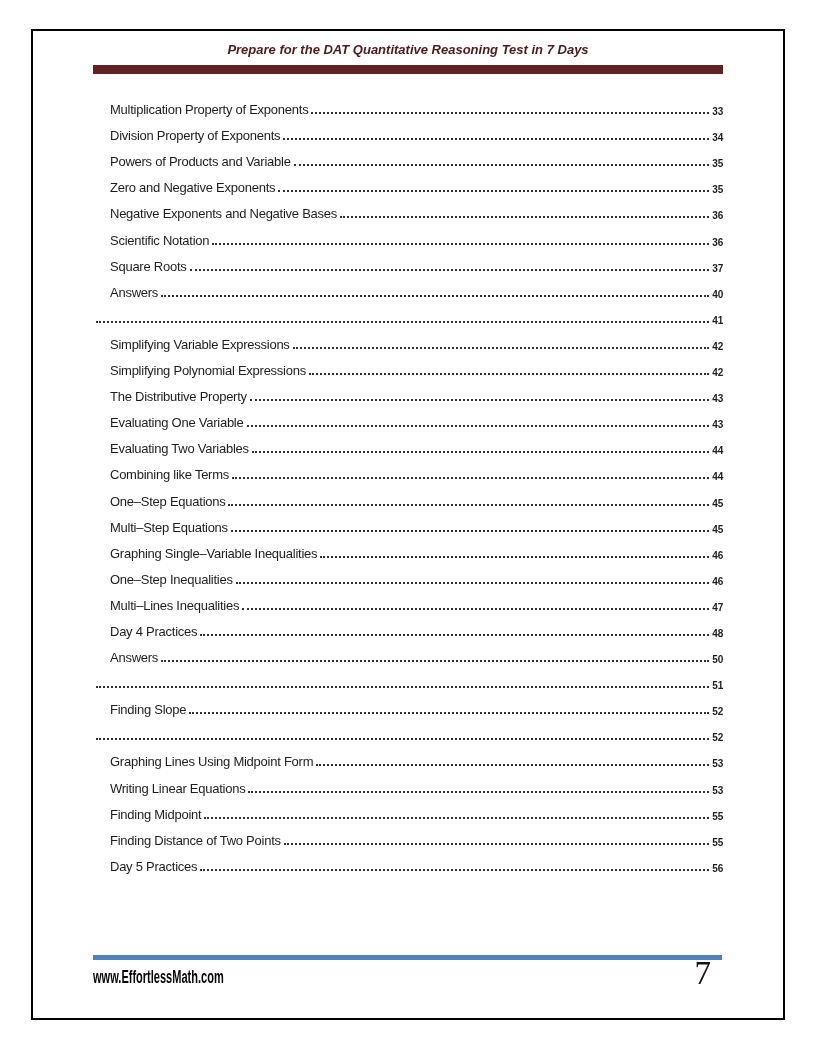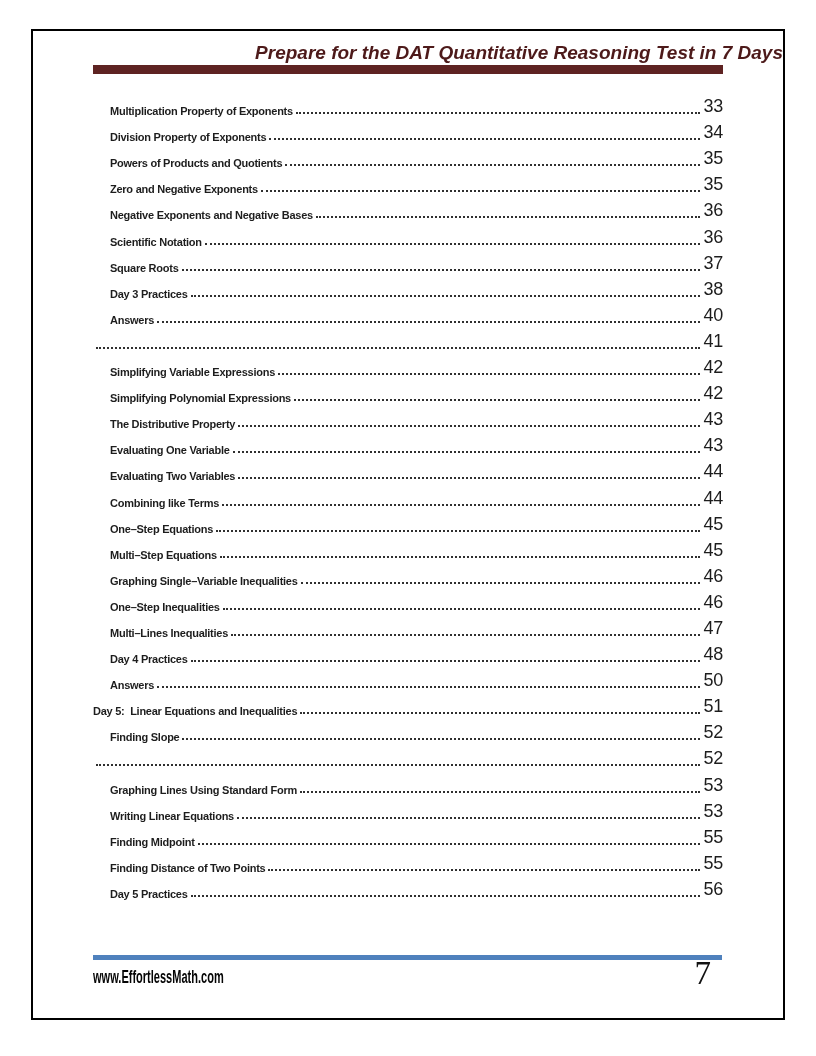--- a/index.html
+++ b/index.html
@@ -22,22 +22,22 @@
     width: 750px;
     height: 987px;
     border: 2px solid #000000;
     background: #ffffff;
   }
   .running-title {
     position: absolute;
     left: 0;
     right: 0;
     top: 11px;
-    text-align: right;
-    font-size: 19px;
+    text-align: center;
+    font-size: 13px;
     font-weight: 700;
     font-style: italic;
     letter-spacing: 0px;
     color: var(--title-text, #4d1a1a);
     white-space: pre;
   }
   .header-rule {
     position: absolute;
     left: 60px;
     top: 34px;
@@ -51,39 +51,39 @@
     top: 63px;
     width: 630px;
   }
   .row {
     display: flex;
     align-items: flex-end;
     height: 26.1px;
     box-sizing: border-box;
   }
   .row .label {
-    font-size: 11px;
-    font-weight: 700;
+    font-size: 13px;
+    font-weight: 400;
     letter-spacing: -0.25px;
     white-space: pre;
     margin-bottom: 3px;
     flex: none;
   }
   .row.sub .label {
     padding-left: 17px;
   }
   .row .leader {
     flex: 1;
     border-bottom: 2px dotted #2f2f2f;
     margin: 0 3px 6px 3px;
     min-width: 10px;
   }
   .row .pagenum {
-    font-size: 18px;
-    font-weight: 400;
+    font-size: 10px;
+    font-weight: 700;
     letter-spacing: -0.2px;
     margin-bottom: 3px;
     flex: none;
   }
   .footer-rule {
     position: absolute;
     left: 60px;
     top: 924px;
     width: 629px;
     height: 4.5px;
@@ -126,21 +126,21 @@
         <span class="label">Multiplication Property of Exponents</span>
         <span class="leader"></span>
         <span class="pagenum">33</span>
       </div>
       <div class="row sub">
         <span class="label">Division Property of Exponents</span>
         <span class="leader"></span>
         <span class="pagenum">34</span>
       </div>
       <div class="row sub">
-        <span class="label">Powers of Products and Quotients</span>
+        <span class="label">Powers of Products and Variable</span>
         <span class="leader"></span>
         <span class="pagenum">35</span>
       </div>
       <div class="row sub">
         <span class="label">Zero and Negative Exponents</span>
         <span class="leader"></span>
         <span class="pagenum">35</span>
       </div>
       <div class="row sub">
         <span class="label">Negative Exponents and Negative Bases</span>
@@ -151,25 +151,20 @@
         <span class="label">Scientific Notation</span>
         <span class="leader"></span>
         <span class="pagenum">36</span>
       </div>
       <div class="row sub">
         <span class="label">Square Roots</span>
         <span class="leader"></span>
         <span class="pagenum">37</span>
       </div>
       <div class="row sub">
-        <span class="label">Day 3 Practices</span>
-        <span class="leader"></span>
-        <span class="pagenum">38</span>
-      </div>
-      <div class="row sub">
         <span class="label">Answers</span>
         <span class="leader"></span>
         <span class="pagenum">40</span>
       </div>
       <div class="row section">
         <span class="leader"></span>
         <span class="pagenum">41</span>
       </div>
       <div class="row sub">
         <span class="label">Simplifying Variable Expressions</span>
@@ -230,35 +225,34 @@
         <span class="label">Day 4 Practices</span>
         <span class="leader"></span>
         <span class="pagenum">48</span>
       </div>
       <div class="row sub">
         <span class="label">Answers</span>
         <span class="leader"></span>
         <span class="pagenum">50</span>
       </div>
       <div class="row section">
-        <span class="label">Day 5:  Linear Equations and Inequalities</span>
         <span class="leader"></span>
         <span class="pagenum">51</span>
       </div>
       <div class="row sub">
         <span class="label">Finding Slope</span>
         <span class="leader"></span>
         <span class="pagenum">52</span>
       </div>
       <div class="row sub">
         <span class="leader"></span>
         <span class="pagenum">52</span>
       </div>
       <div class="row sub">
-        <span class="label">Graphing Lines Using Standard Form</span>
+        <span class="label">Graphing Lines Using Midpoint Form</span>
         <span class="leader"></span>
         <span class="pagenum">53</span>
       </div>
       <div class="row sub">
         <span class="label">Writing Linear Equations</span>
         <span class="leader"></span>
         <span class="pagenum">53</span>
       </div>
       <div class="row sub">
         <span class="label">Finding Midpoint</span>

